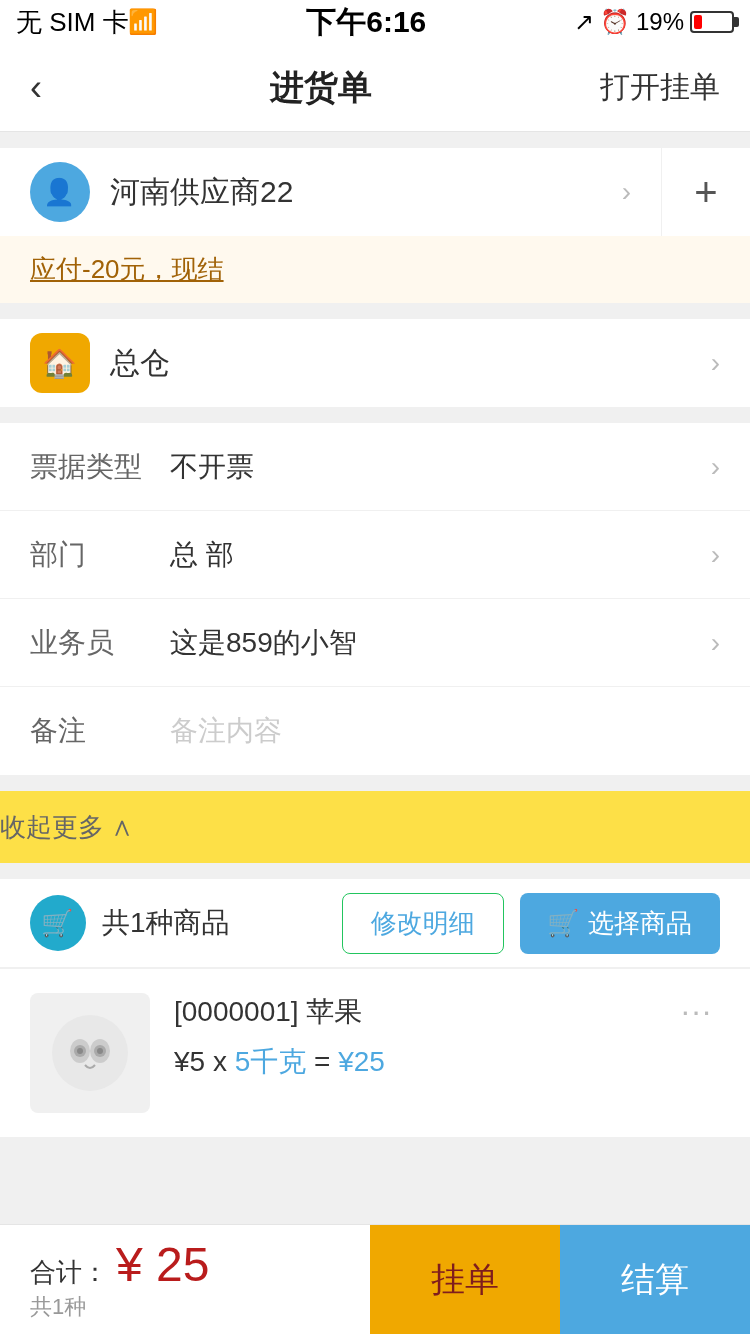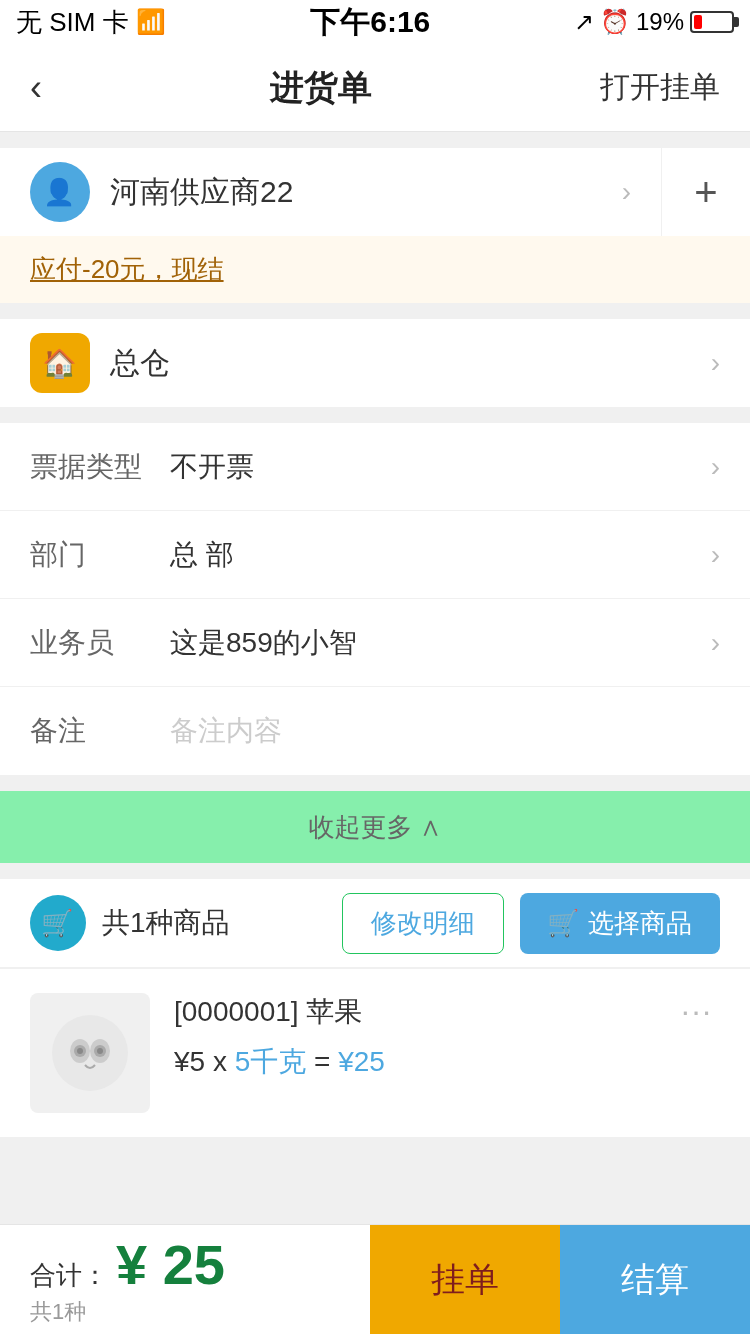--- a/index.html
+++ b/index.html
@@ -16,21 +16,21 @@
     .status-bar {
       background: #fff;
       height: 44px;
       display: flex;
       align-items: center;
       justify-content: space-between;
       padding: 0 16px;
       font-size: 26px;
       font-weight: 500;
     }
-    .status-left { display: flex; align-items: center; gap: 8px; }
+    .status-left { display: flex; align-items: center; }
     .status-center { font-size: 30px; font-weight: 600; }
     .status-right { display: flex; align-items: center; gap: 6px; font-size: 24px; }
     .battery-icon {
       width: 44px; height: 22px;
       border: 2px solid #333;
       border-radius: 4px;
       position: relative;
       display: inline-block;
     }
     .battery-icon::after {
@@ -156,25 +156,24 @@
       flex: 1;
     }
     .form-placeholder {
       font-size: 28px;
       color: #ccc;
       flex: 1;
     }
 
     
     .collapse-row {
-      background: #86efac;
+      background: #fde047;
       height: 72px;
       display: flex;
       align-items: center;
-      justify-content: center;
       color: #666;
       font-size: 26px;
       margin-top: 16px;
     }
 
     
     .products-header {
       background: #fff;
       margin-top: 16px;
       padding: 0 30px;
@@ -261,21 +260,21 @@
       flex-direction: column;
       justify-content: center;
       padding: 0 30px;
     }
     .total-row {
       display: flex;
       align-items: baseline;
       gap: 8px;
     }
     .total-label { font-size: 26px; color: #333; }
-    .total-amount { font-size: 56px; font-weight: 700; color: #15803d; }
+    .total-amount { font-size: 48px; font-weight: 400; color: #b91c1c; }
     .total-sub { font-size: 22px; color: #999; }
     .btn-hang {
       width: 190px;
       background: #f0a800;
       color: #7f1d1d;
       font-size: 34px;
       display: flex; align-items: center; justify-content: center;
       border: none;
     }
     .btn-settle {

